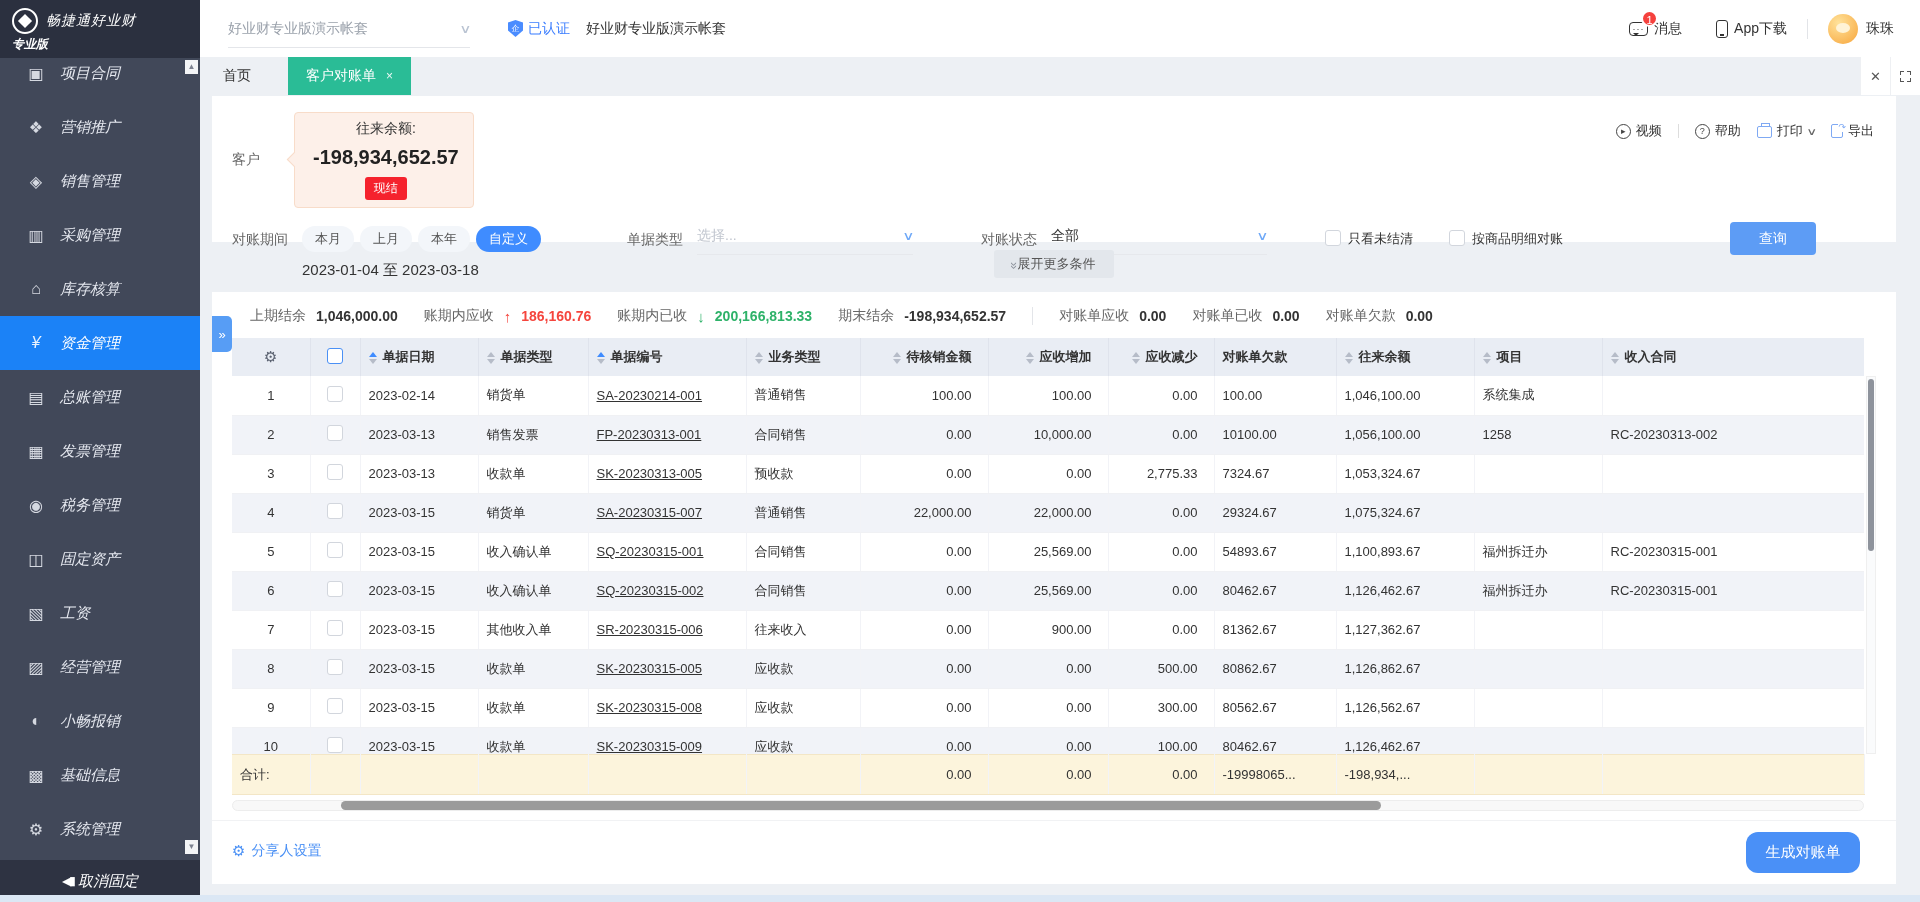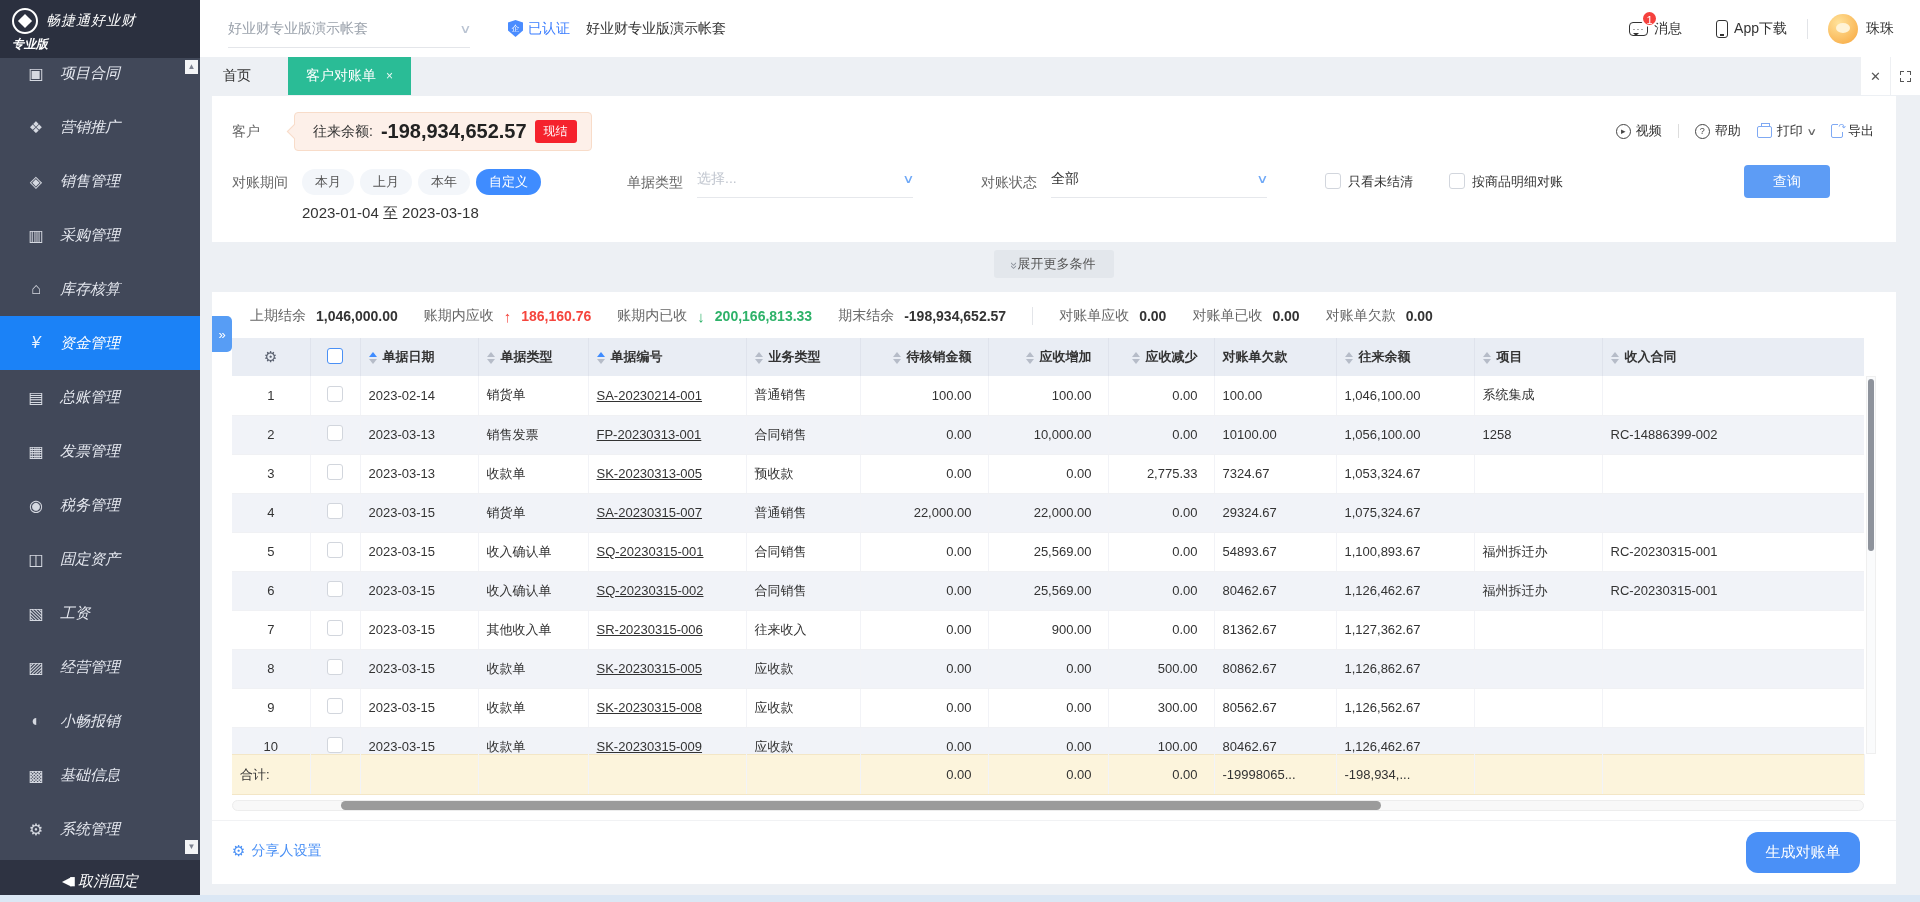--- a/index.html
+++ b/index.html
@@ -56,21 +56,21 @@
   .fs-icon:before { content:""; position:absolute; left:-4px; top:3px; width:16px; height:3px; background:#fff; }
   .fs-icon:after { content:""; position:absolute; top:-4px; left:3px; width:3px; height:16px; background:#fff; }
 
   
   .card-top { position:absolute; left:212px; top:96px; width:1684px; height:146px; background:#fff; }
   .cust-row { display:flex; align-items:center; padding:16px 20px 0 20px; position:relative; }
   .lbl { color:#666; font-size:14px; }
   .cust-field { display:flex; align-items:center; justify-content:space-between; width:452px; margin-left:22px; border-bottom:1px solid #ededf0; padding-bottom:8px; margin-top:2px; }
   .cust-name { font-size:15px; color:#333; }
   .more-dots { color:#7aa4e8; font-size:16px; letter-spacing:2px; cursor:pointer; line-height:10px; }
-  .balance-box { margin-left:34px; position:relative; background:#fdf0e9; border:1px solid #f8dcc9; border-radius:4px; padding:7px 14px 7px 18px; display:flex; align-items:center; gap:8px; }
+  .balance-box { margin-left:34px; position:relative; background:#fdf0e9; border:1px solid #f8dcc9; border-radius:4px; padding:7px 14px 7px 18px; display:flex; align-items:center; gap:8px;flex-direction:column; }
   .balance-box:before { content:""; position:absolute; left:-6px; top:50%; margin-top:-6px; width:10px; height:10px; background:#fdf0e9; border-left:1px solid #f8dcc9; border-bottom:1px solid #f8dcc9; transform:rotate(45deg); }
   .balance-label { font-size:14px; color:#333; }
   .balance-value { font-size:20px; color:#222; font-weight:600; font-family:"Liberation Sans","DejaVu Sans",sans-serif; }
   .cash-badge { background:#f5222d; color:#fff; font-size:12px; padding:3px 9px; border-radius:3px; }
   .page-actions { position:absolute; right:22px; top:26px; display:flex; align-items:center; gap:16px; font-size:13px; color:#333; }
   .pa-item { display:flex; align-items:center; gap:5px; cursor:pointer; }
   .circle-ic { width:15px; height:15px; border:1.3px solid #444; border-radius:50%; font-size:9px; display:flex; align-items:center; justify-content:center; color:#444; line-height:0; }
   .pa-divider { width:1px; height:14px; background:#ddd; }
   .printer-ic { width:15px; height:12px; border:1.3px solid #7fa9f3; border-radius:2px; position:relative; margin-top:2px; }
   .printer-ic:before { content:""; position:absolute; top:-4px; left:3px; width:7px; height:3px; border:1.3px solid #7fa9f3; border-bottom:none; }
@@ -84,21 +84,21 @@
   .pills { display:flex; gap:6px; }
   .pill { font-size:13px; color:#555; background:#f3f6fa; border-radius:14px; padding:4px 13px; cursor:pointer; }
   .pill.active { background:#3f8cff; color:#fff; font-weight:500; }
   .date-range { margin-top:9px; font-size:15px; color:#333; }
   .sel-field { width:216px; border-bottom:1px solid #e6e8ec; display:flex; justify-content:space-between; align-items:center; padding-bottom:9px; margin-left:14px; margin-top:1px; cursor:pointer; }
   .sel-placeholder { color:#c1c6cf; font-size:14px; }
   .sel-value { color:#333; font-size:14px; }
   .chev-blue { color:#6ea8f7; font-size:12px; transform:scaleX(1.4); }
   .cb-group { display:flex; align-items:flex-start; gap:7px; font-size:13px; color:#333; margin-top:4px; cursor:pointer; }
   .cb { width:16px; height:16px; border:1px solid #d2d6dd; border-radius:3px; background:#fff; flex:none; display:inline-block; }
-  .query-btn { position:absolute; right:66px; top:14px; width:86px; height:33px; background:#5d9cf5; color:#fff; border:none; border-radius:4px; font-size:14px; cursor:pointer; font-family:inherit; }
+  .query-btn { position:absolute; right:80px; top:14px; width:86px; height:33px; background:#5d9cf5; color:#fff; border:none; border-radius:4px; font-size:14px; cursor:pointer; font-family:inherit; }
 
   
   .expand-bar { position:absolute; left:212px; top:242px; width:1684px; height:50px; display:flex; align-items:flex-start; justify-content:center; }
   .expand-pill { margin-top:8px; background:#e3e7ec; color:#555; font-size:13px; padding:5px 18px; border-radius:3px; display:flex; align-items:center; gap:0; cursor:pointer; }
   .dbl-chev { display:inline-block; transform:rotate(90deg); color:#8a909a; font-size:13px; letter-spacing:-2px; }
 
   
   .card-main { position:absolute; left:212px; top:292px; width:1684px; height:592px; background:#fff; }
   .expand-handle { position:absolute; left:0; top:24px; width:20px; height:36px; background:#579df5; color:#fff; border-radius:0 5px 5px 0; display:flex; align-items:center; justify-content:center; font-size:13px; cursor:pointer; z-index:2; }
   .summary-row { display:flex; align-items:center; gap:26px; padding:15px 0 11px 38px; font-size:14px; }
@@ -463,21 +463,21 @@
               <td class="">2023-03-13</td>
               <td class="">销售发票</td>
               <td class=""><span class="doc-link">FP-20230313-001</span></td>
               <td class="">合同销售</td>
               <td class="al-r">0.00</td>
               <td class="al-r">10,000.00</td>
               <td class="al-r">0.00</td>
               <td class="">10100.00</td>
               <td class="">1,056,100.00</td>
               <td class="">1258</td>
-              <td class="">RC-14886399-002</td>
+              <td class="">RC-20230313-002</td>
             </tr>
             <tr>
               <td class="al-c">3</td>
               <td class="al-c"><span class="cb"></span></td>
               <td class="">2023-03-13</td>
               <td class="">收款单</td>
               <td class=""><span class="doc-link">SK-20230313-005</span></td>
               <td class="">预收款</td>
               <td class="al-r">0.00</td>
               <td class="al-r">0.00</td>

